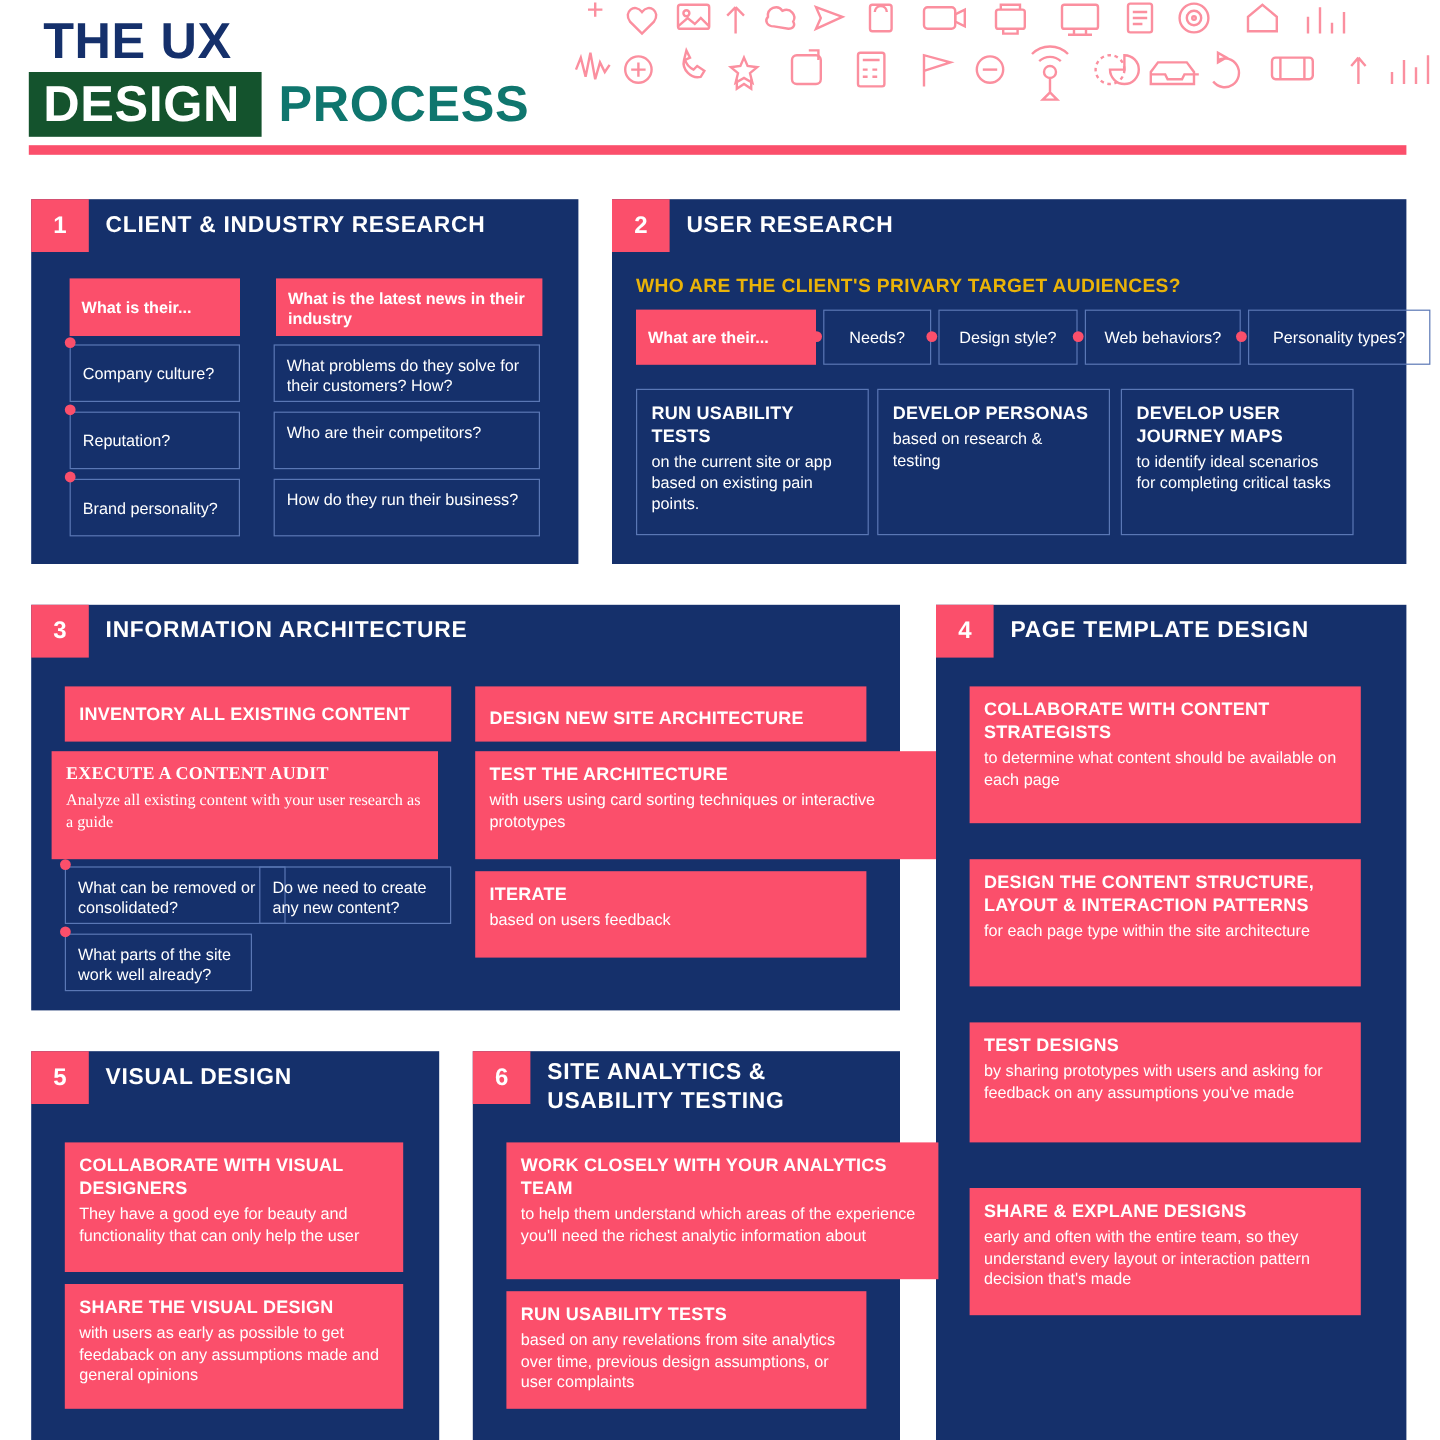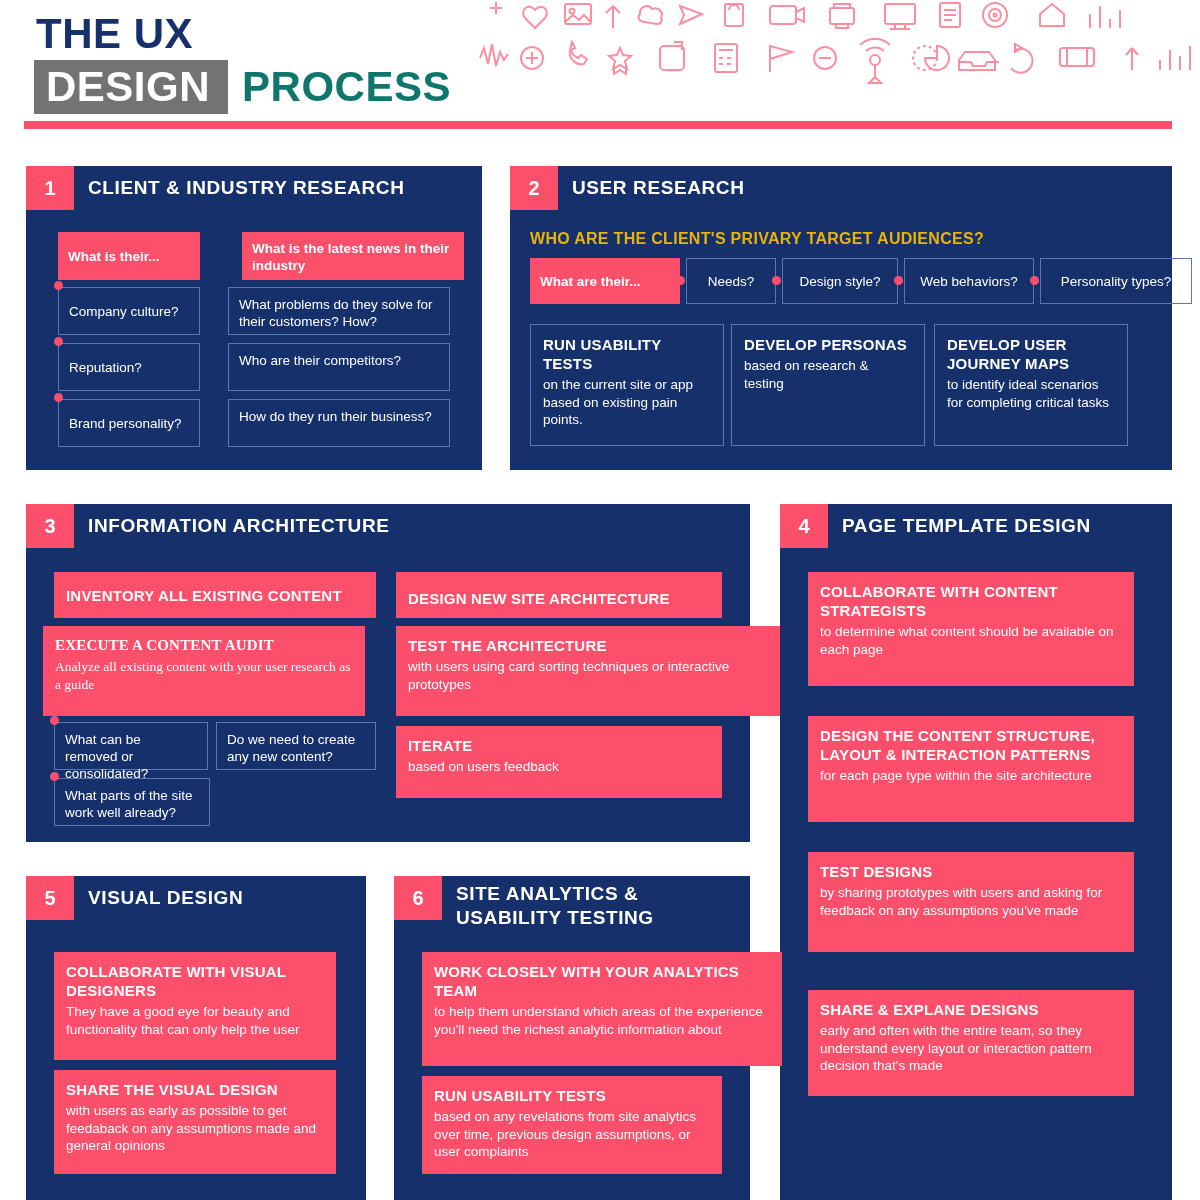--- a/index.html
+++ b/index.html
@@ -20,23 +20,23 @@
   .header-icons svg { display: block; }
   .title-wrap {
     position: absolute; left: 24px; top: 8px;
   }
   .title-line1 {
     font-size: 42px; font-weight: bold; color: #15306b;
     letter-spacing: 0.5px; line-height: 52px; padding-left: 12px;
   }
   .title-line2 { display: flex; align-items: stretch; height: 54px; }
   .title-design {
-    background: #737373; color: #ffffff;
+    background: #14532d; color: #ffffff;
     font-size: 42px; font-weight: bold; line-height: 54px;
-    padding: 0 18px 0 12px; letter-spacing: 0.5px; margin-left: 10px;
+    padding: 0 18px 0 12px; letter-spacing: 0.5px;
   }
   .title-process {
     color: #0f766e; font-size: 42px; font-weight: bold;
     line-height: 54px; padding-left: 14px; letter-spacing: 0.5px;
   }
   .header-rule {
     position: absolute; left: 24px; top: 121px; width: 1148px; height: 8px;
     background: #fb4f6b;
   }
 
@@ -158,21 +158,21 @@
     <div class="panel-title">CLIENT &amp; INDUSTRY RESEARCH</div>
 
     <div class="pbox" style="left:32px; top:66px; width:142px; height:48px; display:flex; align-items:center;">What is their...</div>
     <div class="obox" style="left:32px; top:121px; width:142px; height:48px; display:flex; align-items:center;">Company culture?</div>
     <div class="obox" style="left:32px; top:177px; width:142px; height:48px; display:flex; align-items:center;">Reputation?</div>
     <div class="obox" style="left:32px; top:233px; width:142px; height:48px; display:flex; align-items:center;">Brand personality?</div>
     <div class="dot" style="left:28px; top:115px;"></div>
     <div class="dot" style="left:28px; top:171px;"></div>
     <div class="dot" style="left:28px; top:227px;"></div>
 
-    <div class="pbox" style="left:216px; top:66px; width:222px; height:48px;">What is the latest news in their industry</div>
+    <div class="pbox" style="left:204px; top:66px; width:222px; height:48px;">What is the latest news in their industry</div>
     <div class="obox" style="left:202px; top:121px; width:222px; height:48px;">What problems do they solve for their customers? How?</div>
     <div class="obox" style="left:202px; top:177px; width:222px; height:48px;">Who are their competitors?</div>
     <div class="obox" style="left:202px; top:233px; width:222px; height:48px;">How do they run their business?</div>
   </div>
 
   <div class="panel" style="left:510px; top:166px; width:662px; height:304px;">
     <div class="num-badge">2</div>
     <div class="panel-title">USER RESEARCH</div>
 
     <div class="subhead" style="left:20px; top:64px;">WHO ARE THE CLIENT'S PRIVARY TARGET AUDIENCES?</div>
@@ -205,21 +205,21 @@
     <div class="num-badge">3</div>
     <div class="panel-title">INFORMATION ARCHITECTURE</div>
 
     <div class="card" style="left:28px; top:68px; width:322px; height:46px; display:flex; align-items:center;">
       <h4>INVENTORY ALL EXISTING CONTENT</h4>
     </div>
     <div class="card" style="left:17px; top:122px; width:322px; height:90px;font-family:Liberation Serif, serif;">
       <h4>EXECUTE A CONTENT AUDIT</h4>
       <p>Analyze all existing content with your user research as a guide</p>
     </div>
-    <div class="obox" style="left:28px; top:218px; width:154px; height:48px;">What can be removed or consolidated?</div>
+    <div class="obox" style="left:28px; top:218px; width:184px; height:48px;">What can be removed or consolidated?</div>
     <div class="obox" style="left:190px; top:218px; width:160px; height:48px;">Do we need to create any new content?</div>
     <div class="obox" style="left:28px; top:274px; width:156px; height:48px;">What parts of the site work well already?</div>
     <div class="dot" style="left:24px; top:212px;"></div>
     <div class="dot" style="left:24px; top:268px;"></div>
 
     <div class="card" style="left:370px; top:68px; width:326px; height:46px; display:flex; align-items:flex-end;">
       <h4>DESIGN NEW SITE ARCHITECTURE</h4>
     </div>
     <div class="card" style="left:370px; top:122px; width:388px; height:90px;">
       <h4>TEST THE ARCHITECTURE</h4>

